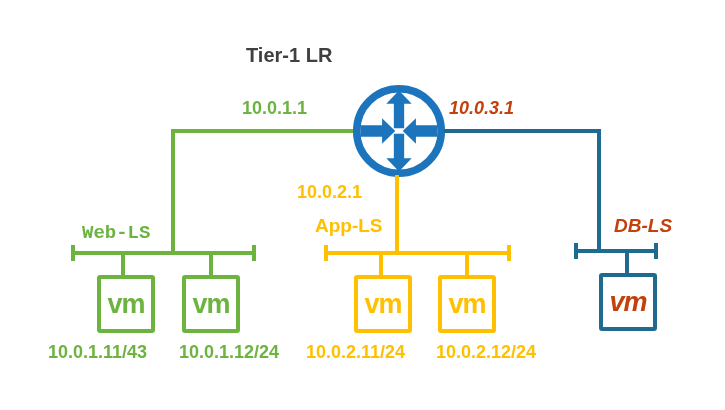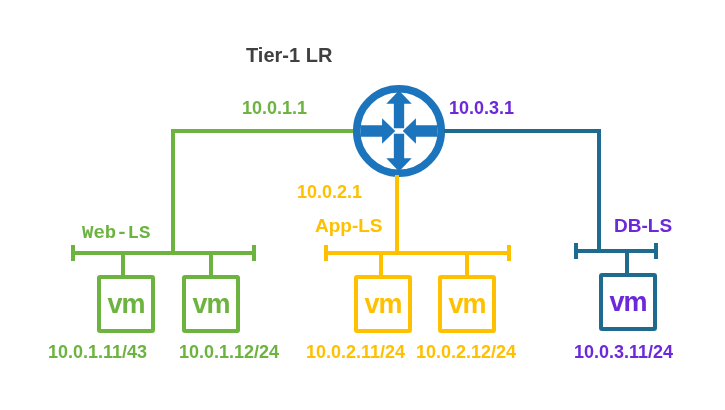--- a/index.html
+++ b/index.html
@@ -12,21 +12,21 @@
   }
   .lbl{
     position:absolute;
     font-weight:bold;
     white-space:nowrap;
     line-height:1.1;
   }
   .title{color:#404040;font-size:20px;}
   .green{color:#6CB33F;}
   .yellow{color:#FFC000;}
-  .teal{color:#6d28d9;}
+  .teal{color:#c2410c;font-style:italic;}
   .ip-lbl{font-size:18px;}
   .ls-lbl{font-size:19px;}
   .line{position:absolute;}
   .bg-green{background:#6CB33F;}
   .bg-yellow{background:#FFC000;}
   .bg-teal{background:#1E6B8F;}
   .endcap{position:absolute;width:4px;height:16px;}
   .vm-box{
     position:absolute;width:58px;height:58px;
     box-sizing:border-box;border:4px solid;border-radius:3px;
@@ -88,31 +88,30 @@
   <div class="line bg-yellow" style="left:379px;top:253px;width:4px;height:22px;"></div>
   <div class="line bg-yellow" style="left:465px;top:253px;width:4px;height:22px;"></div>
 
   <div class="vm-box yellow" style="left:354px;top:275px;">
     <span class="yellow">vm</span>
   </div>
   <div class="vm-box yellow" style="left:438px;top:275px;">
     <span class="yellow">vm</span>
   </div>
   <div class="lbl yellow ip-lbl" style="left:306px;top:343px;text-align:right;">10.0.2.11/24</div>
-  <div class="lbl yellow ip-lbl" style="left:416px;top:343px;">10.0.2.12/24</div>
+  <div class="lbl yellow ip-lbl" style="left:436px;top:343px;">10.0.2.12/24</div>
 
   <div class="lbl teal ip-lbl" style="left:449px;top:99px;">10.0.3.1</div>
   <div class="line bg-teal" style="left:444px;top:129px;width:157px;height:4px;"></div>
   <div class="line bg-teal" style="left:597px;top:129px;width:4px;height:124px;"></div>
 
   <div class="lbl teal ls-lbl" style="left:614px;top:216px;">DB-LS</div>
   <div class="line bg-teal" style="left:574px;top:249px;width:84px;height:4px;"></div>
   <div class="endcap bg-teal" style="left:574px;top:243px;"></div>
   <div class="endcap bg-teal" style="left:654px;top:243px;"></div>
 
   <div class="line bg-teal" style="left:625px;top:251px;width:4px;height:22px;"></div>
 
   <div class="vm-box teal" style="left:599px;top:273px;">
     <span class="teal">vm</span>
   </div>
-  <div class="lbl teal ip-lbl" style="left:574px;top:343px;">10.0.3.11/24</div>
 
 </div>
 
 </body></html>

